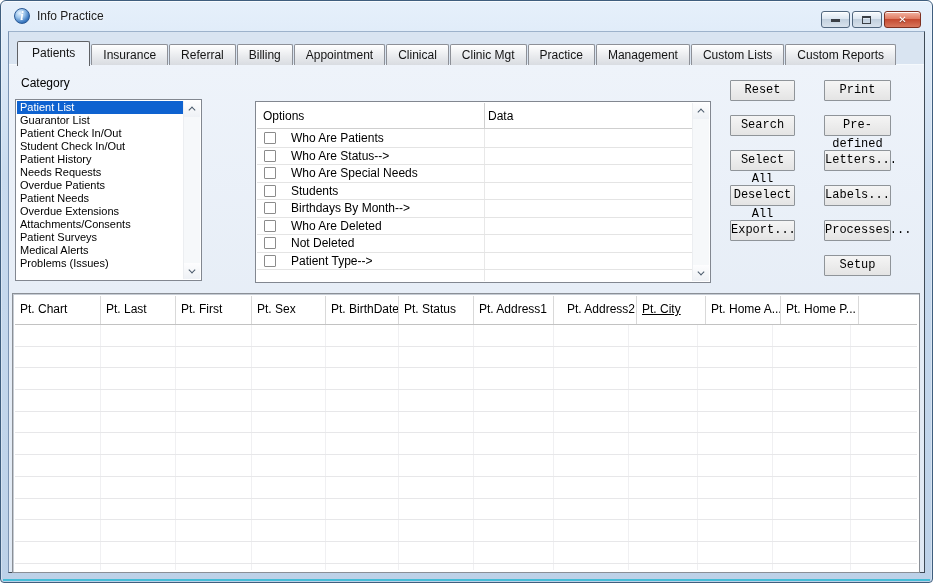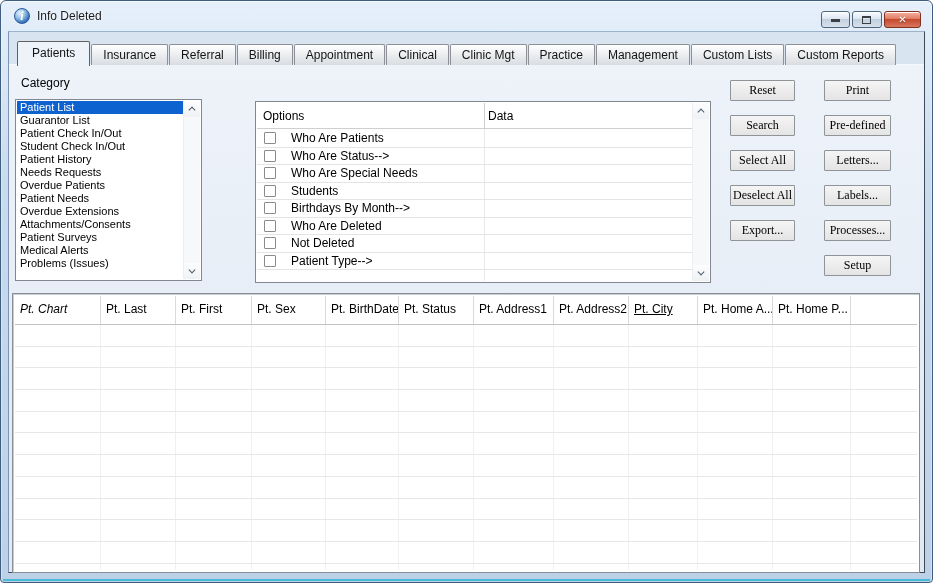--- a/index.html
+++ b/index.html
@@ -116,21 +116,21 @@
   .chev.up { transform:translate(-50%,-30%) rotate(45deg); }
   .chev.down { transform:translate(-50%,-70%) rotate(225deg); }
 
   
   .btn-col { position:absolute; top:0; display:flex; flex-direction:column; gap:14px; }
   #btn-col1 { left:721px; top:15px; }
   #btn-col2 { left:815px; top:15px; }
   .push-btn {
     height:21px; border:1px solid #8f9499; border-radius:1px;
     background:linear-gradient(#f5f5f5,#e4e4e4);
-    font-family:Liberation Serif, serif; font-size:12px; color:#000; line-height:19px; text-align:center; cursor:default;
+    font-family:Liberation Mono, monospace; font-size:12px; color:#000; line-height:19px; text-align:center; cursor:default;
   }
   #btn-col1 .push-btn { width:65px; }
   #btn-col2 .push-btn { width:67px; }
 
   
   .grid-panel {
     position:absolute; left:3px; top:228px; width:908px; height:280px;
     background:#fff; border:1px solid #8a8f96;
     box-shadow:inset 1px 1px 0 #c6ccd4;
     overflow:hidden;
@@ -148,21 +148,21 @@
 </style>
 </head>
 <body>
 
 <div class="window">
 
   <div class="titlebar">
     <div class="title-icon">
         <span>i</span>
       </div>
-    <div class="title-text">Info Deleted</div>
+    <div class="title-text">Info Practice</div>
     <div class="caption-buttons">
       <div class="cap-btn min">
           <span class="glyph-min"></span>
         </div>
       <div class="cap-btn max">
           <span class="glyph-max"></span>
         </div>
       <div class="cap-btn close">
           <span class="glyph-close">✕</span>
         </div>
@@ -254,28 +254,28 @@
           <button class="push-btn">Pre-defined</button>
           <button class="push-btn">Letters...</button>
           <button class="push-btn">Labels...</button>
           <button class="push-btn">Processes...</button>
           <button class="push-btn">Setup</button>
         </div>
 
       <div class="grid-panel">
         <div class="grid-inner">
           <div class="grid-header" id="grid-header">
-              <div class="gh-cell" style="width: 86px; font-style: italic;">Pt. Chart</div>
+              <div class="gh-cell" style="width: 86px;">Pt. Chart</div>
               <div class="gh-cell" style="width: 75px;">Pt. Last</div>
               <div class="gh-cell" style="width: 76px;">Pt. First</div>
               <div class="gh-cell" style="width: 74px;">Pt. Sex</div>
               <div class="gh-cell" style="width: 73px;">Pt. BirthDate</div>
               <div class="gh-cell" style="width: 75px;">Pt. Status</div>
               <div class="gh-cell" style="width: 80px;">Pt. Address1</div>
-              <div class="gh-cell" style="width: 75px;">Pt. Address2</div>
+              <div class="gh-cell" style="width: 75px; margin-left: 8px;">Pt. Address2</div>
               <div class="gh-cell" style="width: 69px; text-decoration: underline;">Pt. City</div>
               <div class="gh-cell" style="width: 75px;">Pt. Home A...</div>
               <div class="gh-cell" style="width: 78px;">Pt. Home P...</div>
               <div class="gh-cell gh-fill"></div>
             </div>
           <div id="grid-body">
               <div class="grid-row">
                 <div class="g-cell" style="width: 86px;"></div>
                 <div class="g-cell" style="width: 75px;"></div>
                 <div class="g-cell" style="width: 76px;"></div>

